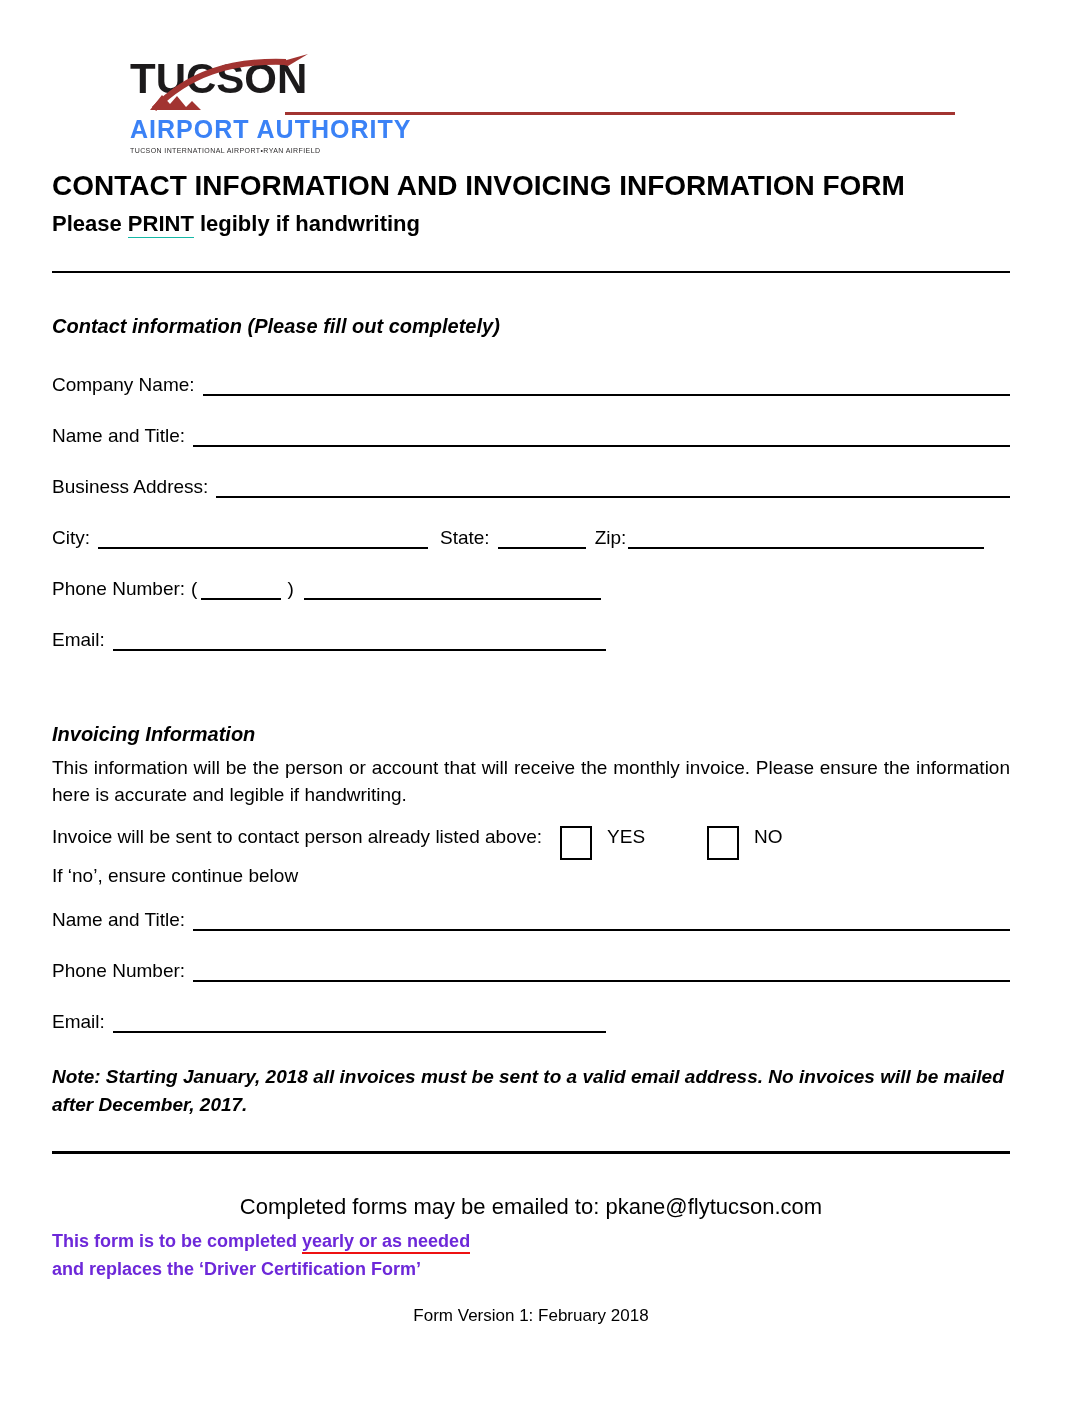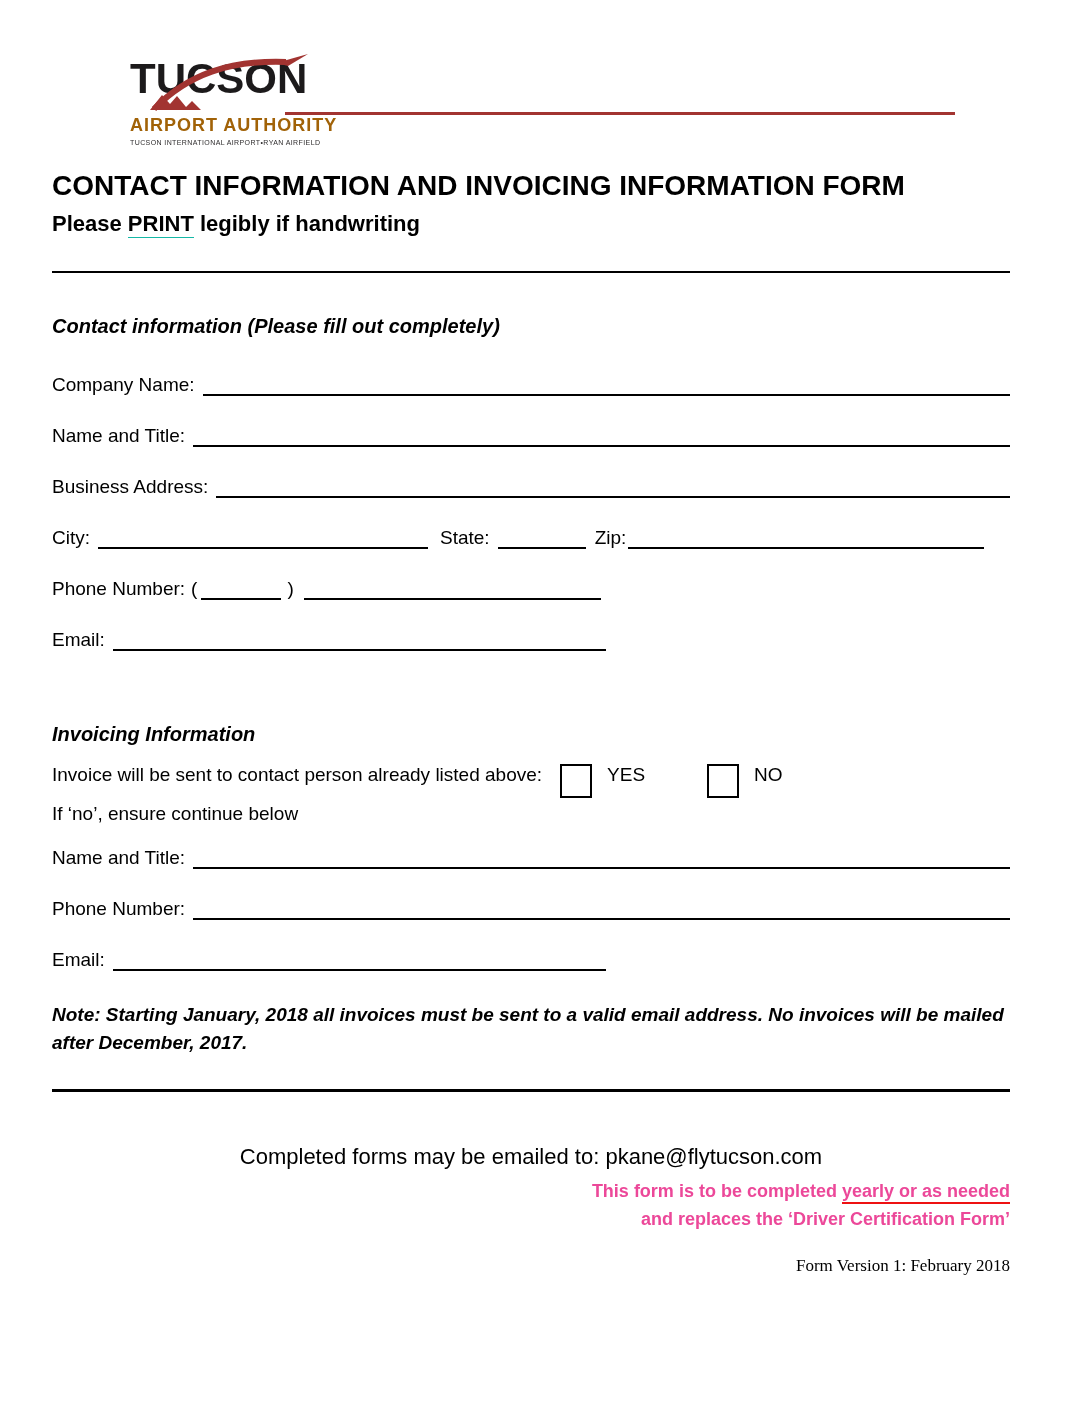--- a/index.html
+++ b/index.html
@@ -15,21 +15,21 @@
   }
 
   
   .logo { position: absolute; top: 58px; left: 130px; width: 220px; }
   .logo-word {
     font-size: 42px; font-weight: 800; letter-spacing: 0px;
     color: #1c1a1b; line-height: 1; position: relative; z-index: 1;
   }
   .logo-swoosh { position: absolute; left: 0; top: -6px; width: 200px; height: 72px; z-index: 2; }
   .logo-authority {
-    font-size: 18px; font-weight: 700; color: #a16207;
+    font-size: 25px; font-weight: 700; color: #3b82f6;
     letter-spacing: 1px; margin-top: 15px; white-space: nowrap;
   }
   .logo-tagline {
     font-size: 7px; color: #2e2c2d; letter-spacing: 0.4px;
     margin-top: 3px; white-space: nowrap;
   }
   .logo-redline {
     position: absolute; top: 112px; left: 285px; width: 670px; height: 3px;
     background: #a23431;
   }
@@ -67,26 +67,26 @@
   .checkbox.second { margin-left: 62px; }
   .cb-label { font-size: 19px; margin-left: 15px; }
 
   .continue { font-size: 19px; margin-top: 5px; }
 
   .note {
     font-size: 19px; font-weight: 700; font-style: italic;
     line-height: 28px; margin-top: 30px;
   }
 
-  .footer-email { font-size: 22px; text-align: center; margin-top: 52px; }
-  .footer-red { font-size: 18px; font-weight: 700; text-align: right; color: #ec4899; }
+  .footer-email { font-size: 22px; text-align: center; margin-top: 40px; }
+  .footer-red { font-size: 18px; font-weight: 700; text-align: left; color: #6d28d9; }
   .footer-red.r1 { margin-top: 11px; }
   .footer-red.r2 { margin-top: 7px; }
   .footer-red .u { border-bottom: 2px solid #ee1111; padding-bottom: 1px; }
-  .version { font-size: 17px; margin-top: 26px; text-align: right; font-family: Liberation Serif, serif; }
+  .version { font-size: 17px; margin-top: 26px; text-align: center; }
 </style>
 </head>
 <body>
 
 <div class="page">
 
   <div class="logo">
     <div class="logo-word">TUCSON</div>
     <svg class="logo-swoosh" viewBox="0 0 200 72" xmlns="http://www.w3.org/2000/svg">
       <path d="M20 58 L32 43 L40 52 L47 44 L56 55 L62 49 L71 58 Z" fill="#a23431"></path>
@@ -141,20 +141,21 @@
       <span class="blank" style="width:297px;margin-left:10px"></span>
     </div>
 
     <div class="frow">
       <span class="flabel">Email:</span>
       <span class="blank" style="width:493px"></span>
     </div>
 
     <div class="section-heading" style="margin-top:72px">Invoicing Information</div>
 
+    <div class="desc">This information will be the person or account that will receive the monthly invoice.  Please ensure the information here is accurate and legible if handwriting.</div>
 
     <div class="q-row">
       <span class="q-text">Invoice will be sent to contact person already listed above:</span>
       <span class="checkbox"></span>
       <span class="cb-label">YES</span>
       <span class="checkbox second"></span>
       <span class="cb-label">NO</span>
     </div>
 
     <div class="continue">If ‘no’, ensure continue below</div>

